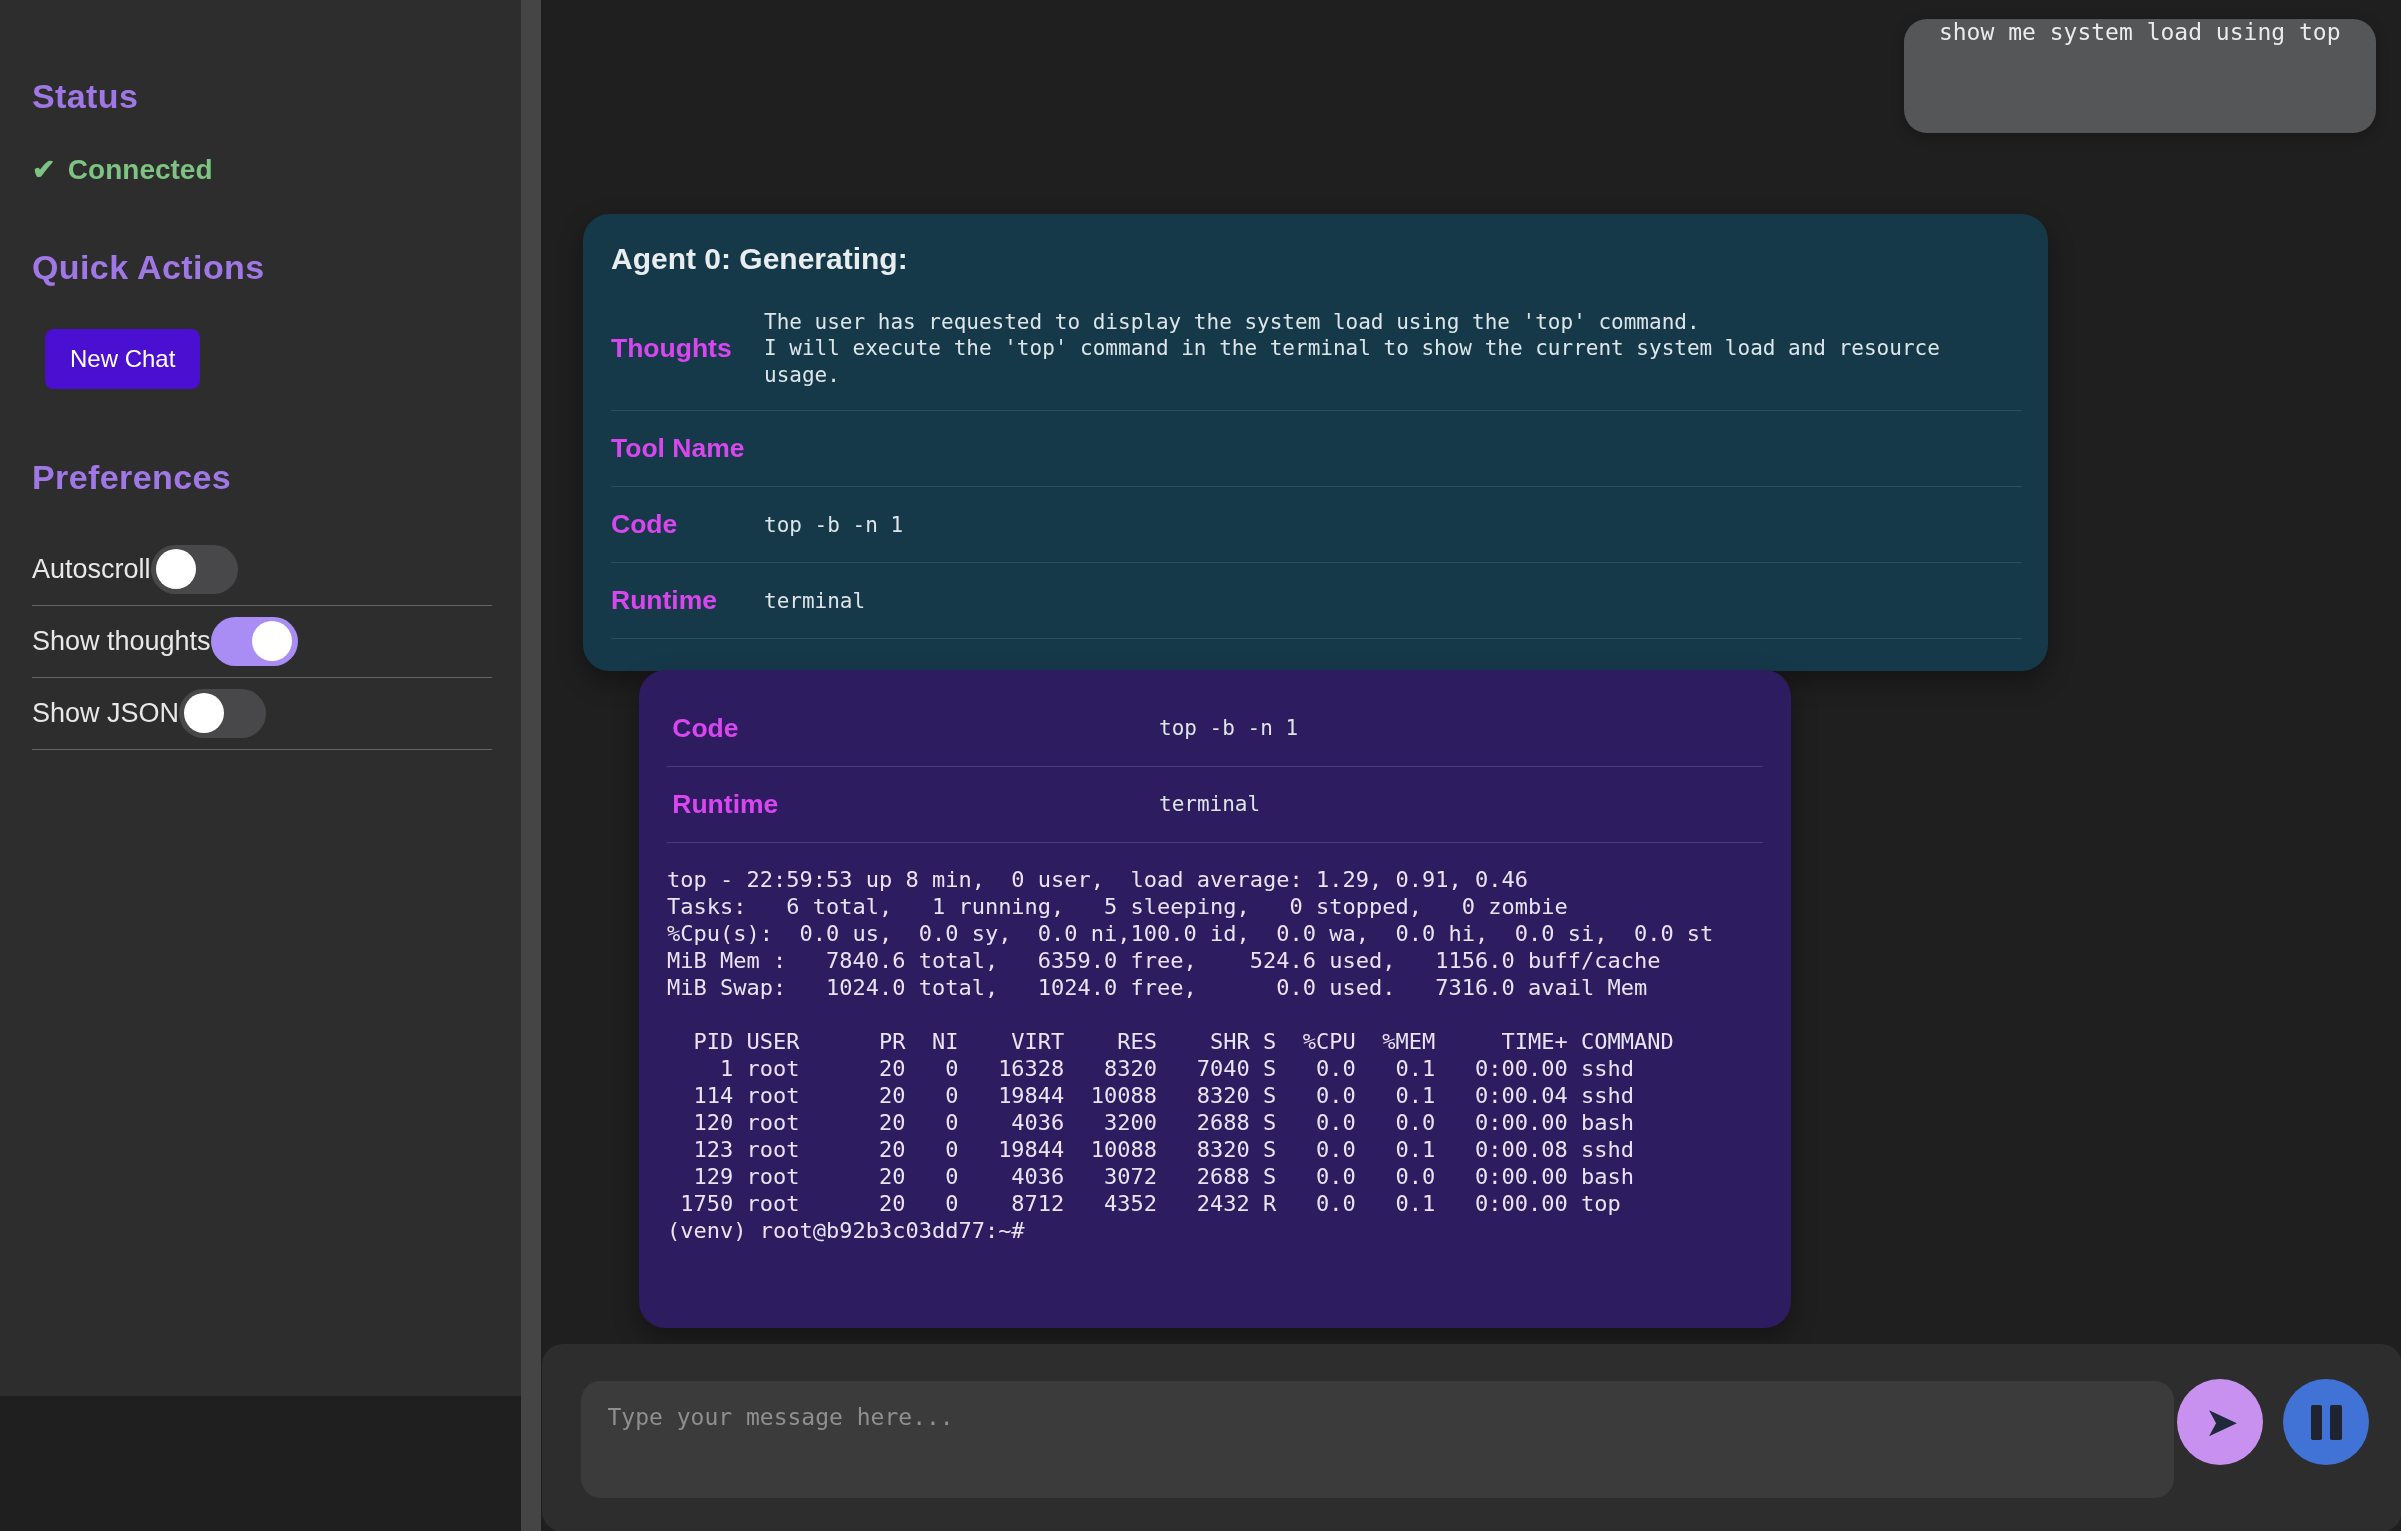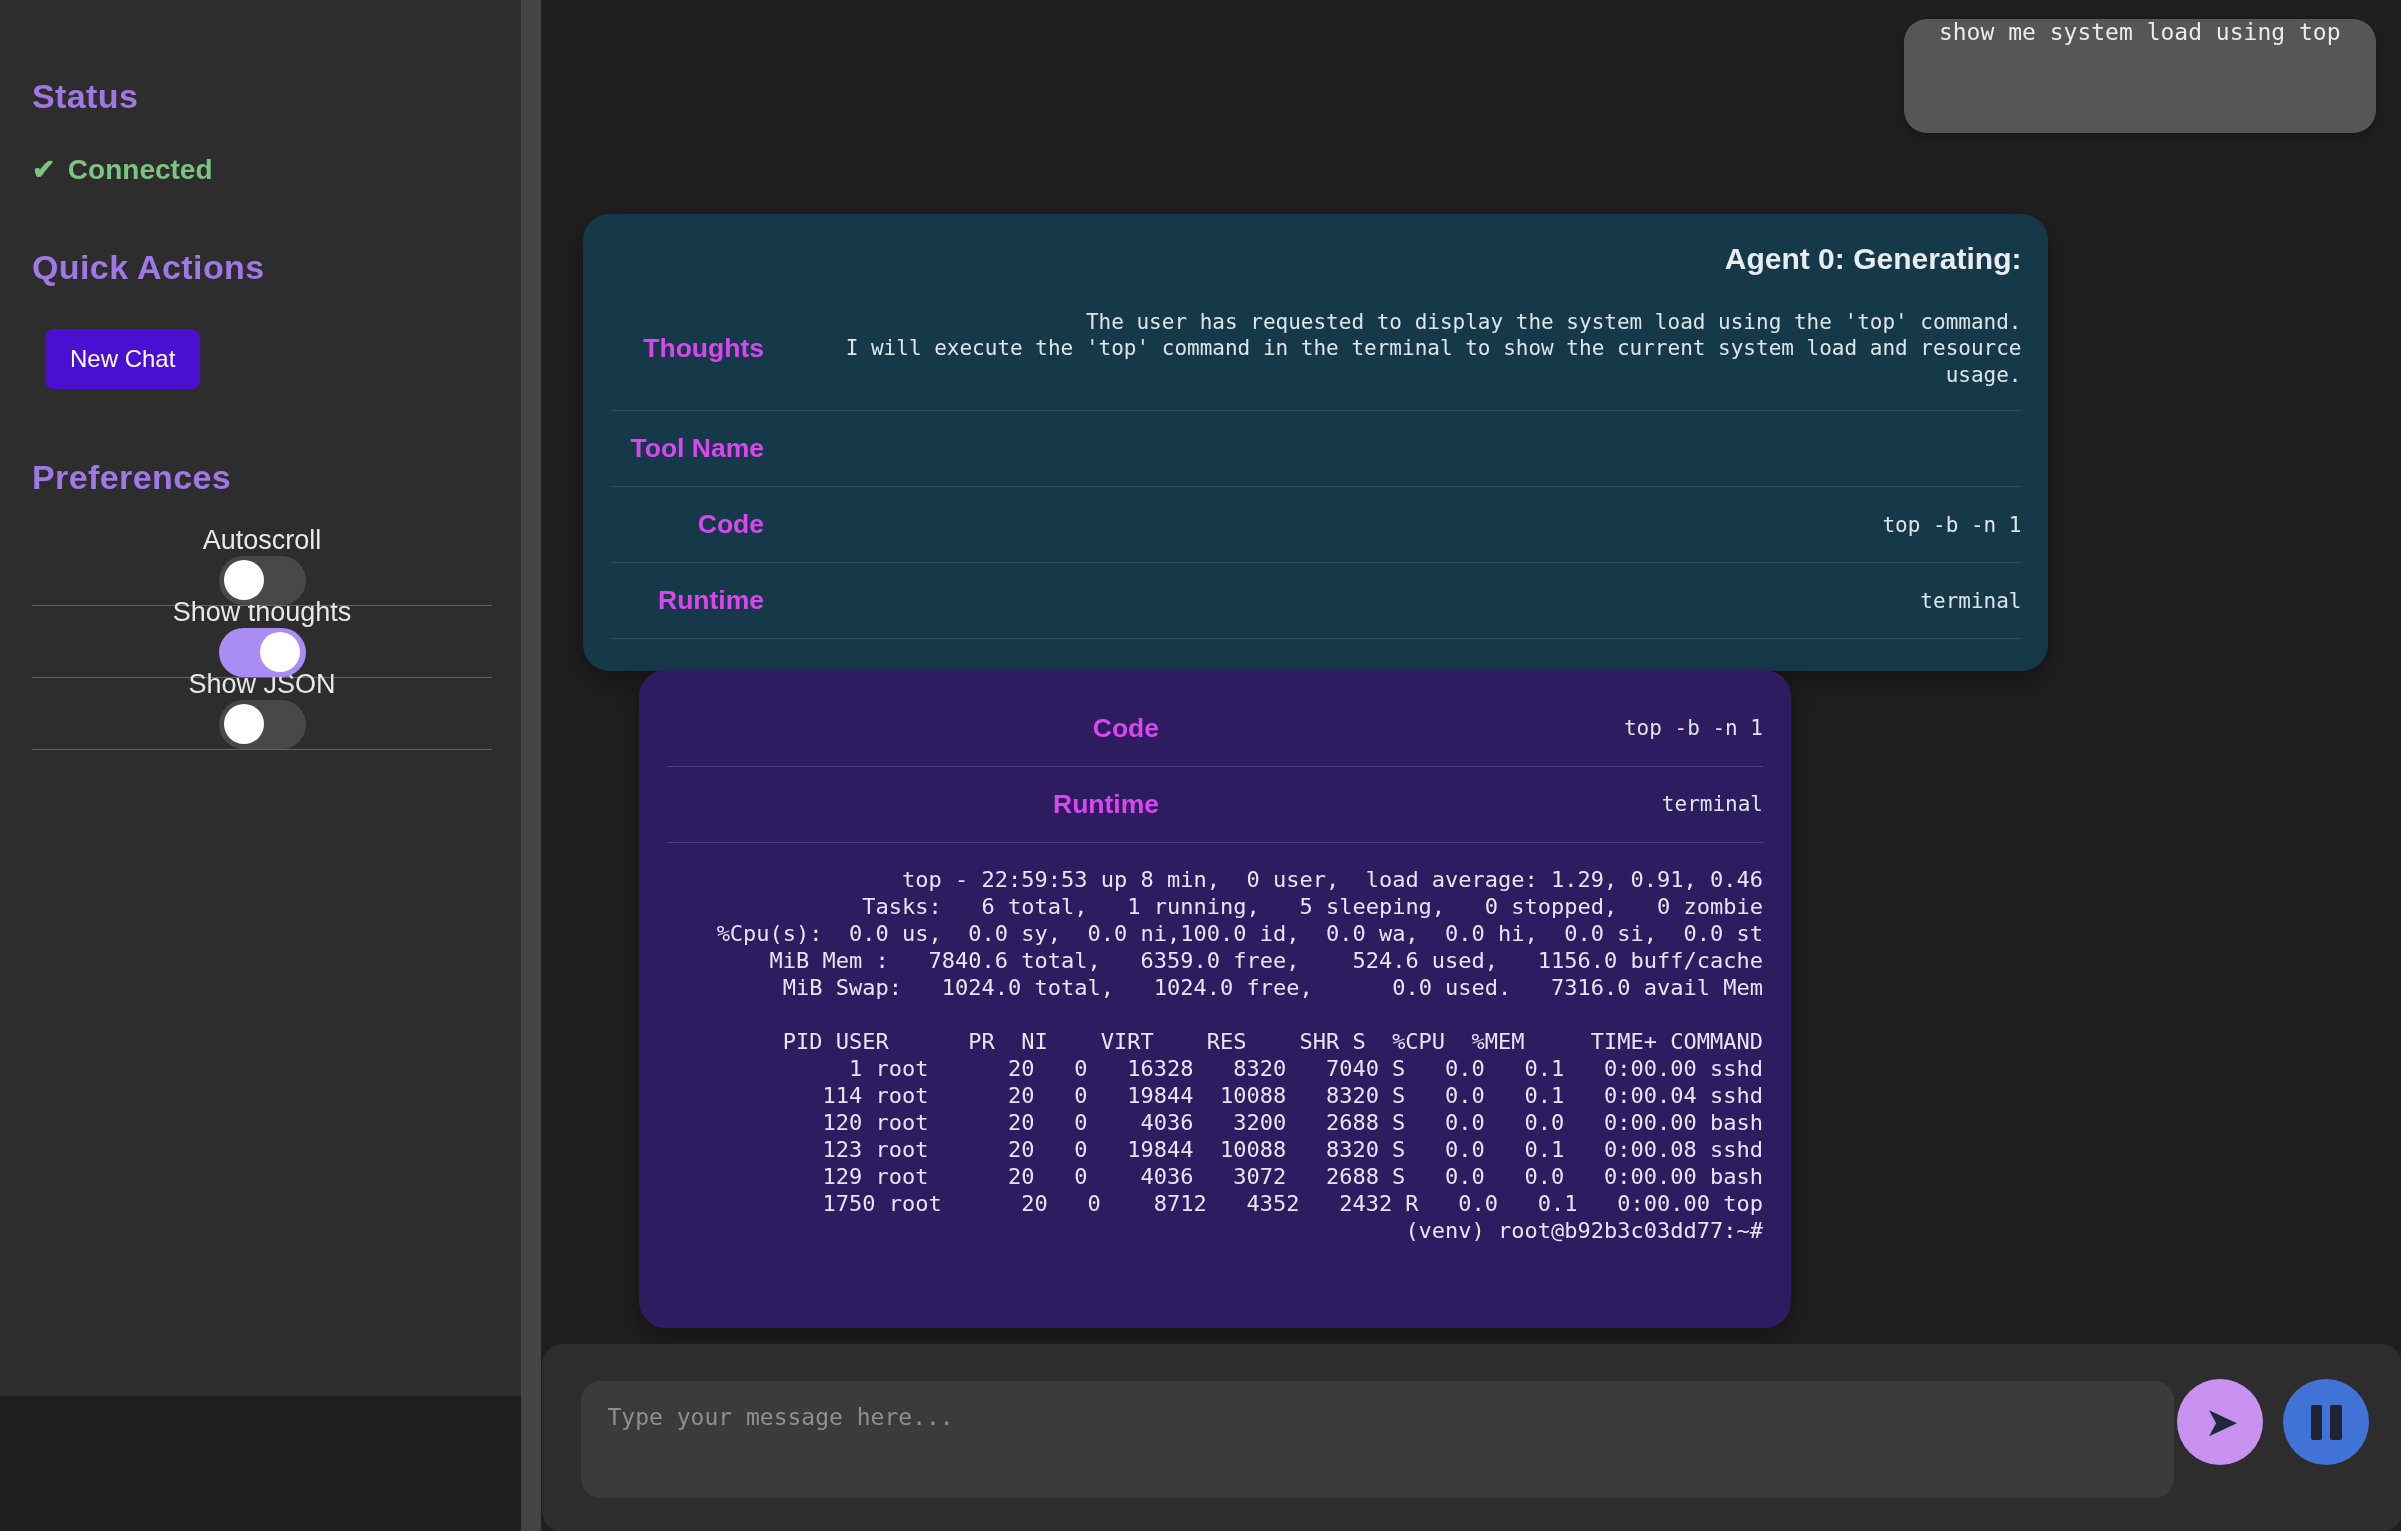--- a/index.html
+++ b/index.html
@@ -9,37 +9,37 @@
   
   .sidebar { position:absolute; left:0; top:0; width:521px; height:1396px; background:#2d2d2d; padding:42px 0 0 32px; }
   .side-h { color:#a078e6; font-size:34px; font-weight:bold; letter-spacing:0.4px; }
   .h-status { margin-top:35px; }
   .connected { margin-top:37px; display:flex; align-items:center; gap:12.4px; color:#7dc482; font-size:28px; font-weight:bold; }
   .check { font-size:28px; }
   .h-quick { margin-top:62px; }
   .new-chat { margin-top:42px; margin-left:13px; background:#4b0fd2; color:#ffffff; border:none; border-radius:8.8px; font-family:"Liberation Sans", sans-serif; font-size:24px; padding:16px 25px; cursor:pointer; }
   .h-prefs { margin-top:69px; }
   .pref-list { margin-top:37px; width:460px; }
-  .pref-row { display:flex; align-items:center; justify-content:flex-end; height:72px; border-bottom:0.9px solid #636363;flex-direction:column; }
+  .pref-row { display:flex; align-items:center; justify-content:flex-start; height:72px; border-bottom:0.9px solid #636363; }
   .pref-label { color:#e8e8e8; font-size:27px; }
   .toggle { position:relative; width:87px; height:49px; border-radius:25px; background:#48484a; cursor:pointer; flex:0 0 auto; }
   .toggle .knob { position:absolute; top:4.4px; left:5.3px; width:40px; height:40px; border-radius:50%; background:#ffffff; }
   .toggle.on { background:#aa8cf5; }
   .toggle.on .knob { left:auto; right:5.3px; }
 
   
   .scroll-divider { position:absolute; left:521px; top:0; width:20px; height:1532px; background:#454545; }
 
   
   .main { position:absolute; left:542px; top:0; width:1860px; height:1344px; background:#1f1f1f; }
 
   .user-bubble { position:absolute; right:26.5px; top:18.5px; height:114px; background:#555658; border-radius:23px; display:flex; align-items:flex-start; padding:0 35px; box-shadow:0 3.5px 12.4px rgba(0,0,0,.25); }
   .user-bubble span { color:#ebebeb; font-family:"DejaVu Sans Mono", monospace; font-size:23px; }
 
-  .card { position:absolute; border-radius:26.5px; box-shadow:0 10.6px 25px rgba(0,0,0,.35);text-align:right; }
+  .card { position:absolute; border-radius:26.5px; box-shadow:0 10.6px 25px rgba(0,0,0,.35); }
   .card-title { font-size:30px; font-weight:bold; color:#e8edf0; }
   .crow { display:grid; align-items:center; border-bottom:0.9px solid rgba(255,255,255,.10); padding:22px 0; }
   .crow-label { font-size:26.5px; font-weight:bold; color:#d946ef; }
   .crow-value { font-family:"DejaVu Sans Mono", monospace; font-size:21px; color:#dde5e9; white-space:pre-wrap; line-height:26.5px; }
 
   .card.teal { left:41px; top:214px; width:1465px; min-height:436px; background:#16394a; padding:23px 26.5px 32px 28px; }
   .card.teal .card-title { margin:5.3px 0 10.6px 0; }
   .card.teal .crow { grid-template-columns:153px 1fr; }
 
   .card.purple { left:97px; top:670px; width:1152px; min-height:658px; background:#2d1c5f; padding:21px 28px 26.5px 28px; }

